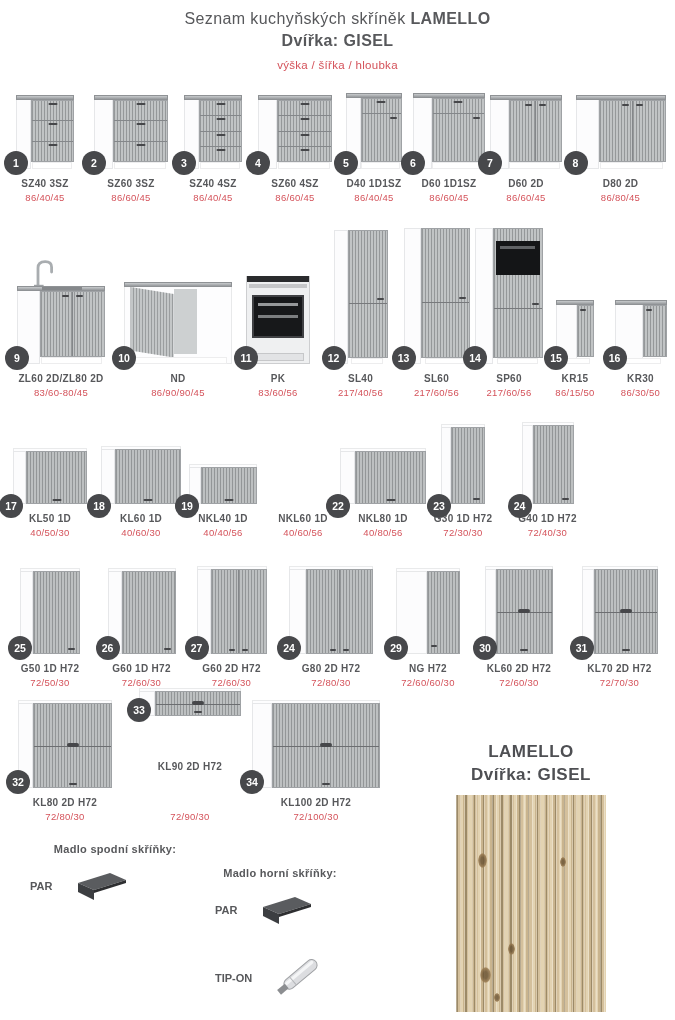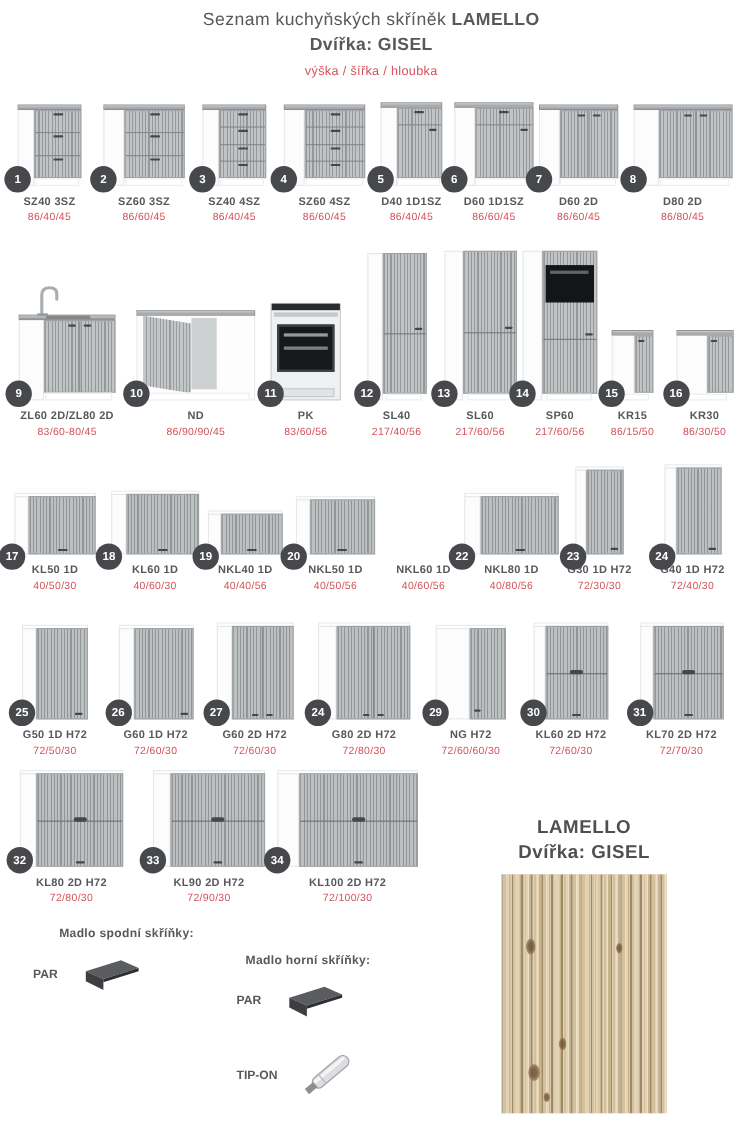--- a/index.html
+++ b/index.html
@@ -431,34 +431,20 @@
               <div class="sdw" style="width:18%"></div>
               <div class="frw" style="left:18%">
                 <div class="hd" style="bottom:2px;left:50%;transform:translateX(-50%)"></div>
               </div>
             </div>
             <div class="badge" style="bottom:-14px;left:-14px">19</div>
           </div>
           <div class="nm">NKL40 1D</div>
           <div class="dm">40/40/56</div>
         </div>
-        <div class="cell" style="width: 82px;">
-          <div class="cabwrap" style="width:72px;height:53px">
-            <div class="cab">
-              <div class="wt"></div>
-              <div class="sdw" style="width:18%"></div>
-              <div class="frw" style="left:18%">
-                <div class="hd" style="bottom:2px;left:50%;transform:translateX(-50%)"></div>
-              </div>
-            </div>
-            <div class="badge" style="bottom:-14px;left:-14px">20</div>
-          </div>
-          <div class="nm">NKL50 1D</div>
-          <div class="dm">40/50/56</div>
-        </div>
         <div class="cell" style="width: 78px;">
           <div class="nm">NKL60 1D</div>
           <div class="dm">40/60/56</div>
         </div>
         <div class="cell" style="width: 82px;">
           <div class="cabwrap" style="width:86px;height:56px">
             <div class="cab">
               <div class="wt"></div>
               <div class="sdw" style="width:18%"></div>
               <div class="frw" style="left:18%">
@@ -627,21 +613,21 @@
                 <div style="position:absolute;top:50%;left:0;right:0;border-top:1px solid #6c6e71"></div>
                 <div class="hd" style="top:calc(50% - 3px);left:50%;transform:translateX(-50%);width:12px;height:4px;border-radius:2px"></div>
                 <div class="hd" style="bottom:2px;left:50%;transform:translateX(-50%);width:8px"></div>
               </div>
             </div>
             <div class="badge" style="bottom:-6px;left:-12px">32</div>
           </div>
           <div class="nm">KL80 2D H72</div>
           <div class="dm">72/80/30</div>
         </div>
-        <div class="cell" style="width: 120px;">
+        <div class="cell" style="width: 120px; gap: 36px;">
           <div class="cabwrap" style="width:102px;height:88px">
             <div class="cab">
               <div class="wt"></div>
               <div class="sdw" style="width:16%"></div>
               <div class="frw" style="left:16%">
                 <div style="position:absolute;top:50%;left:0;right:0;border-top:1px solid #6c6e71"></div>
                 <div class="hd" style="top:calc(50% - 3px);left:50%;transform:translateX(-50%);width:12px;height:4px;border-radius:2px"></div>
                 <div class="hd" style="bottom:2px;left:50%;transform:translateX(-50%);width:8px"></div>
               </div>
             </div>

